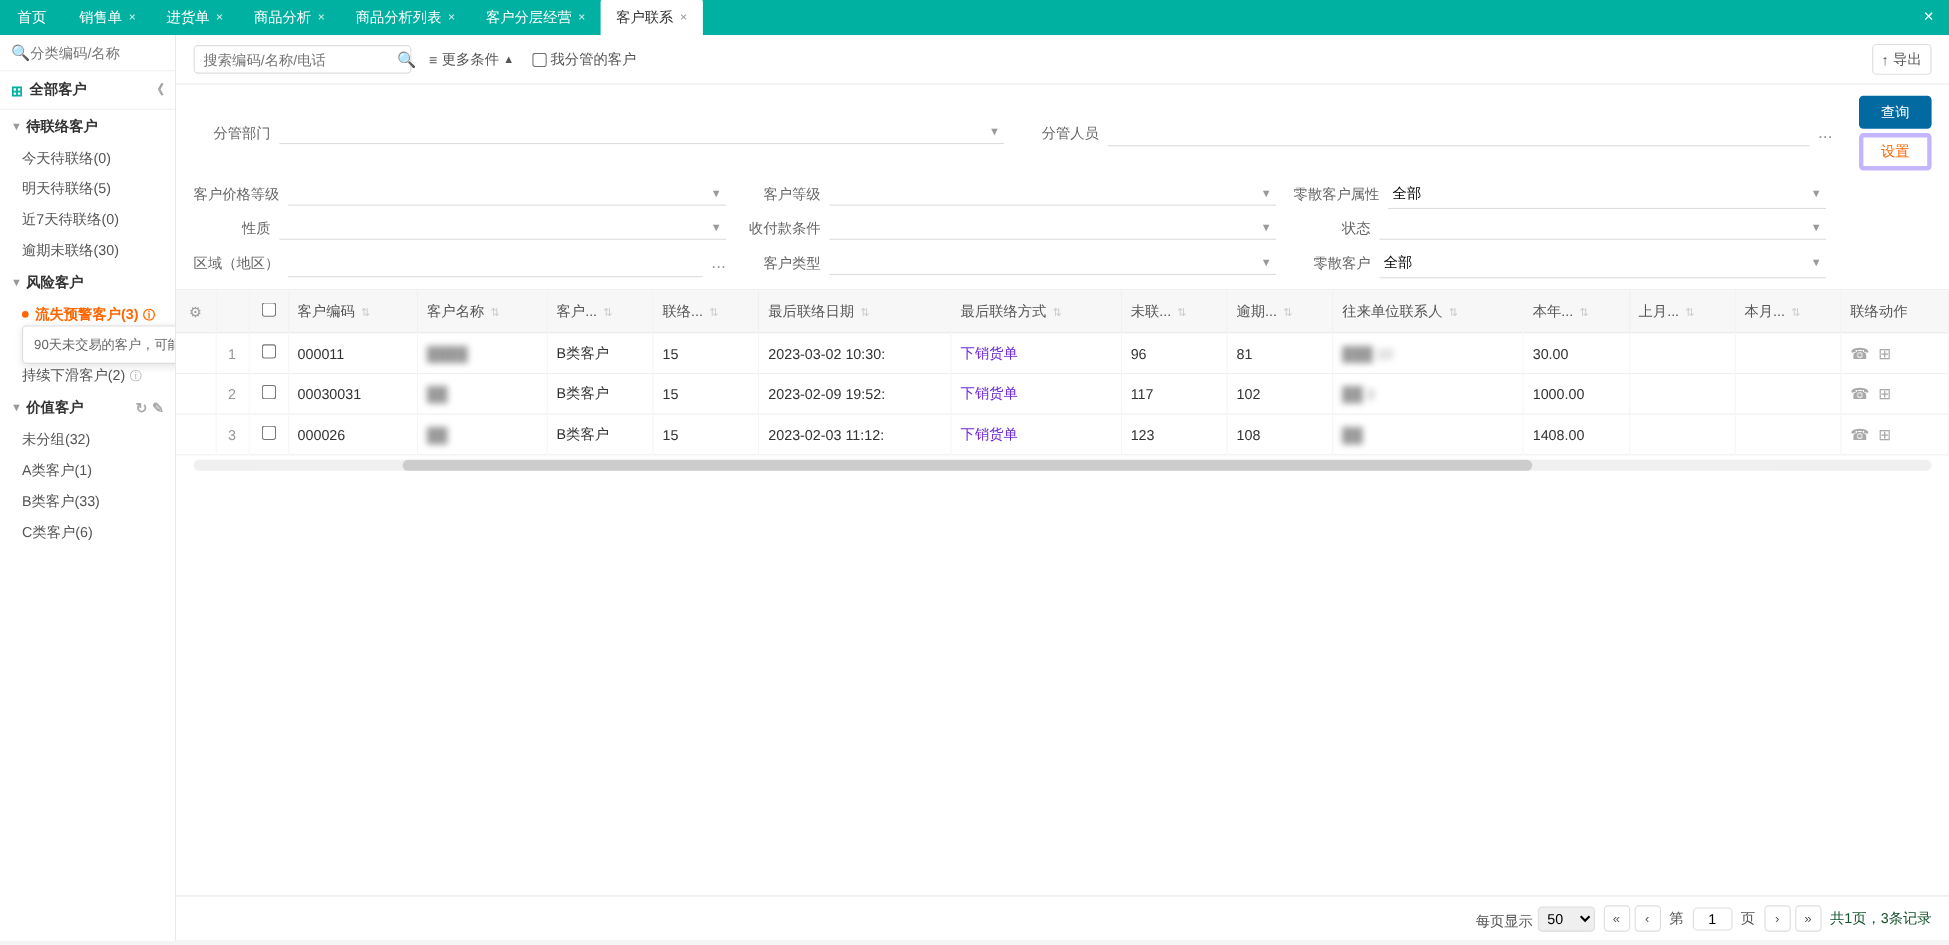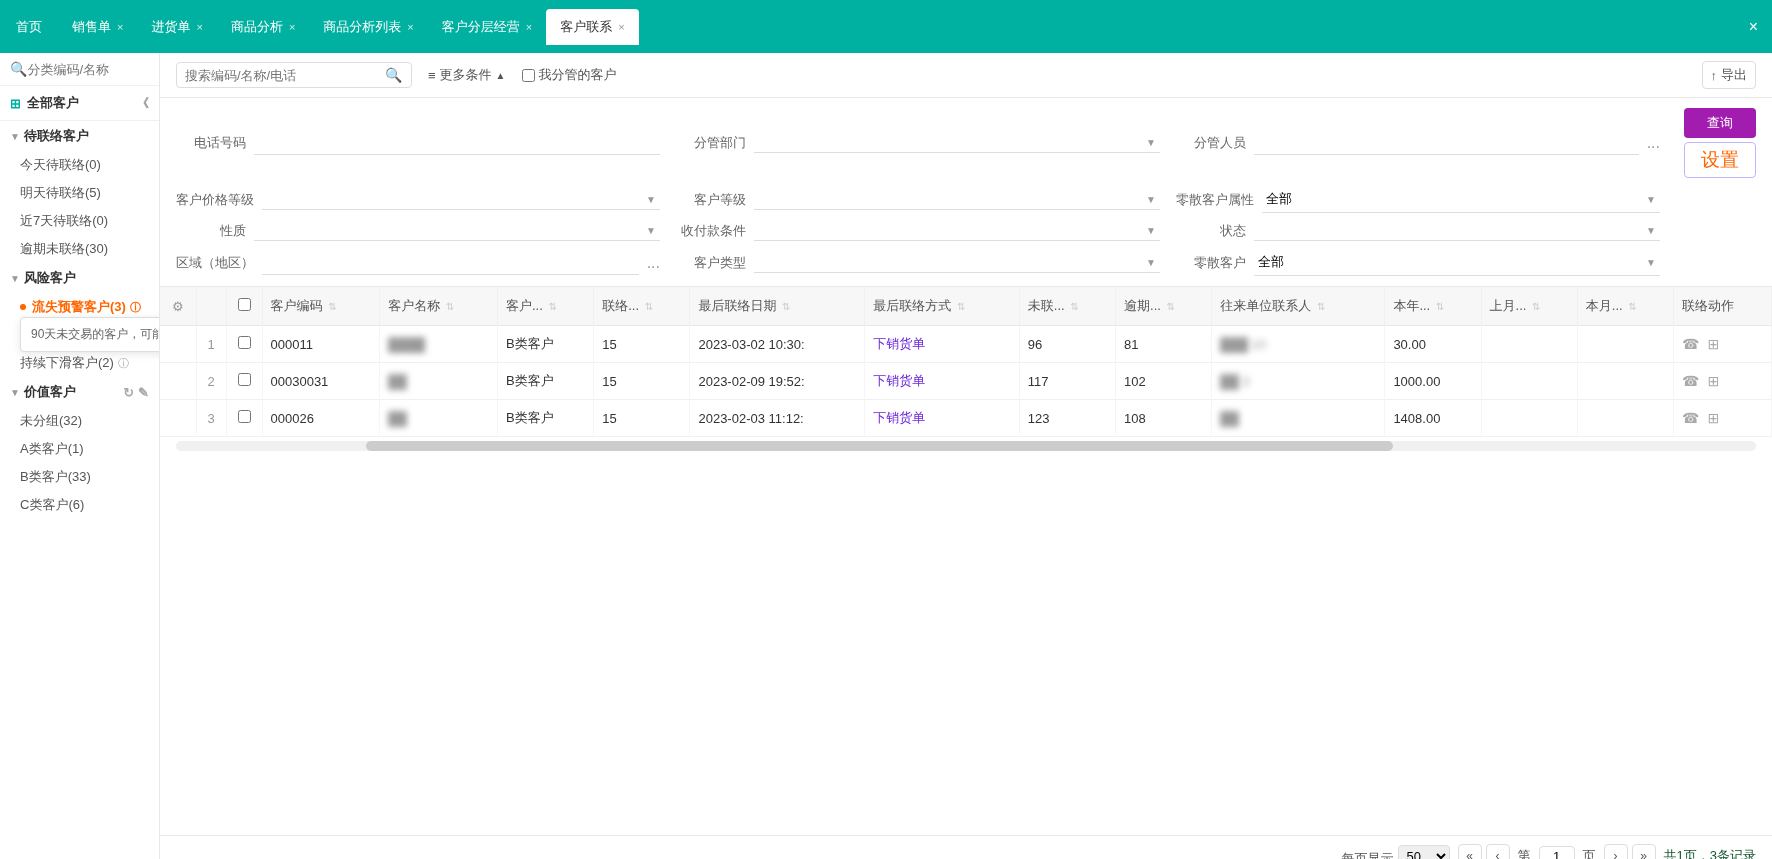--- a/index.html
+++ b/index.html
@@ -3,21 +3,21 @@
   <meta charset="utf-8">
   <style>
     * { box-sizing: border-box; margin: 0; padding: 0; font-family: 'Microsoft YaHei', Arial, sans-serif; font-size: 13px; }
     body { background: #f5f5f5; overflow: hidden; }
 
     
     .top-bar {
       background: #00b0a0;
       display: flex;
       align-items: center;
-      height: 53px;
+      height: 32px;
       padding: 0 0 0 0;
     }
     .tab-item {
       display: flex;
       align-items: center;
       padding: 0 14px;
       height: 36px;
       color: #fff;
       cursor: pointer;
       white-space: nowrap;
@@ -186,21 +186,21 @@
       align-items: center;
       gap: 8px;
     }
     .filter-search-wrap {
       display: flex;
       align-items: center;
       border: 1px solid #ddd;
       border-radius: 4px;
       padding: 4px 8px;
       background: #fff;
-      width: 236px;
+      width: 198px;
     }
     .filter-search-wrap input {
       border: none;
       outline: none;
       font-size: 13px;
       flex: 1;
       color: #999;
     }
     .filter-search-icon { color: #ff6600; font-size: 14px; cursor: pointer; }
     .filter-more-btn {
@@ -276,36 +276,36 @@
       background: transparent;
       display: flex;
       align-items: center;
       justify-content: space-between;
       cursor: pointer;
       min-width: 120px;
     }
     .filter-select-arrow { color: #999; font-size: 10px; }
     .filter-ellipsis { color: #999; cursor: pointer; font-size: 16px; }
     .query-btn {
-      background: #a21caf;
+      background: #0369a1;
       color: #fff;
       border: none;
       border-radius: 4px;
       padding: 6px 16px;
       cursor: pointer;
       font-size: 13px;
     }
     .settings-btn {
       background: #fff;
       color: #ff6600;
-      border: 1px solid #c4b5fd;
+      border: 4px solid #c4b5fd;
       border-radius: 4px;
       padding: 4px 16px;
       cursor: pointer;
-      font-size: 19px;
+      font-size: 13px;
     }
 
     
     .table-area {
       flex: 1;
       overflow: auto;
       background: #fff;
       margin: 0;
     }
 
@@ -578,24 +578,20 @@
       <div class="export-btn">
         <span>↑</span>
         <span>导出</span>
       </div>
     </div>
 
     <div class="filter-panel">
 
       <div class="filter-row">
         <div class="filter-field">
-          <span class="filter-label">电话号码</span>
-          <input class="filter-input" type="text" style="">
-        </div>
-        <div class="filter-field">
           <span class="filter-label">分管部门</span>
           <div class="filter-select">
             <span></span>
             <span class="filter-select-arrow">▼</span>
           </div>
         </div>
         <div class="filter-field">
           <span class="filter-label">分管人员</span>
           <input class="filter-input" type="text" style="flex: 1 1 0%;">
           <span class="filter-ellipsis">...</span>

